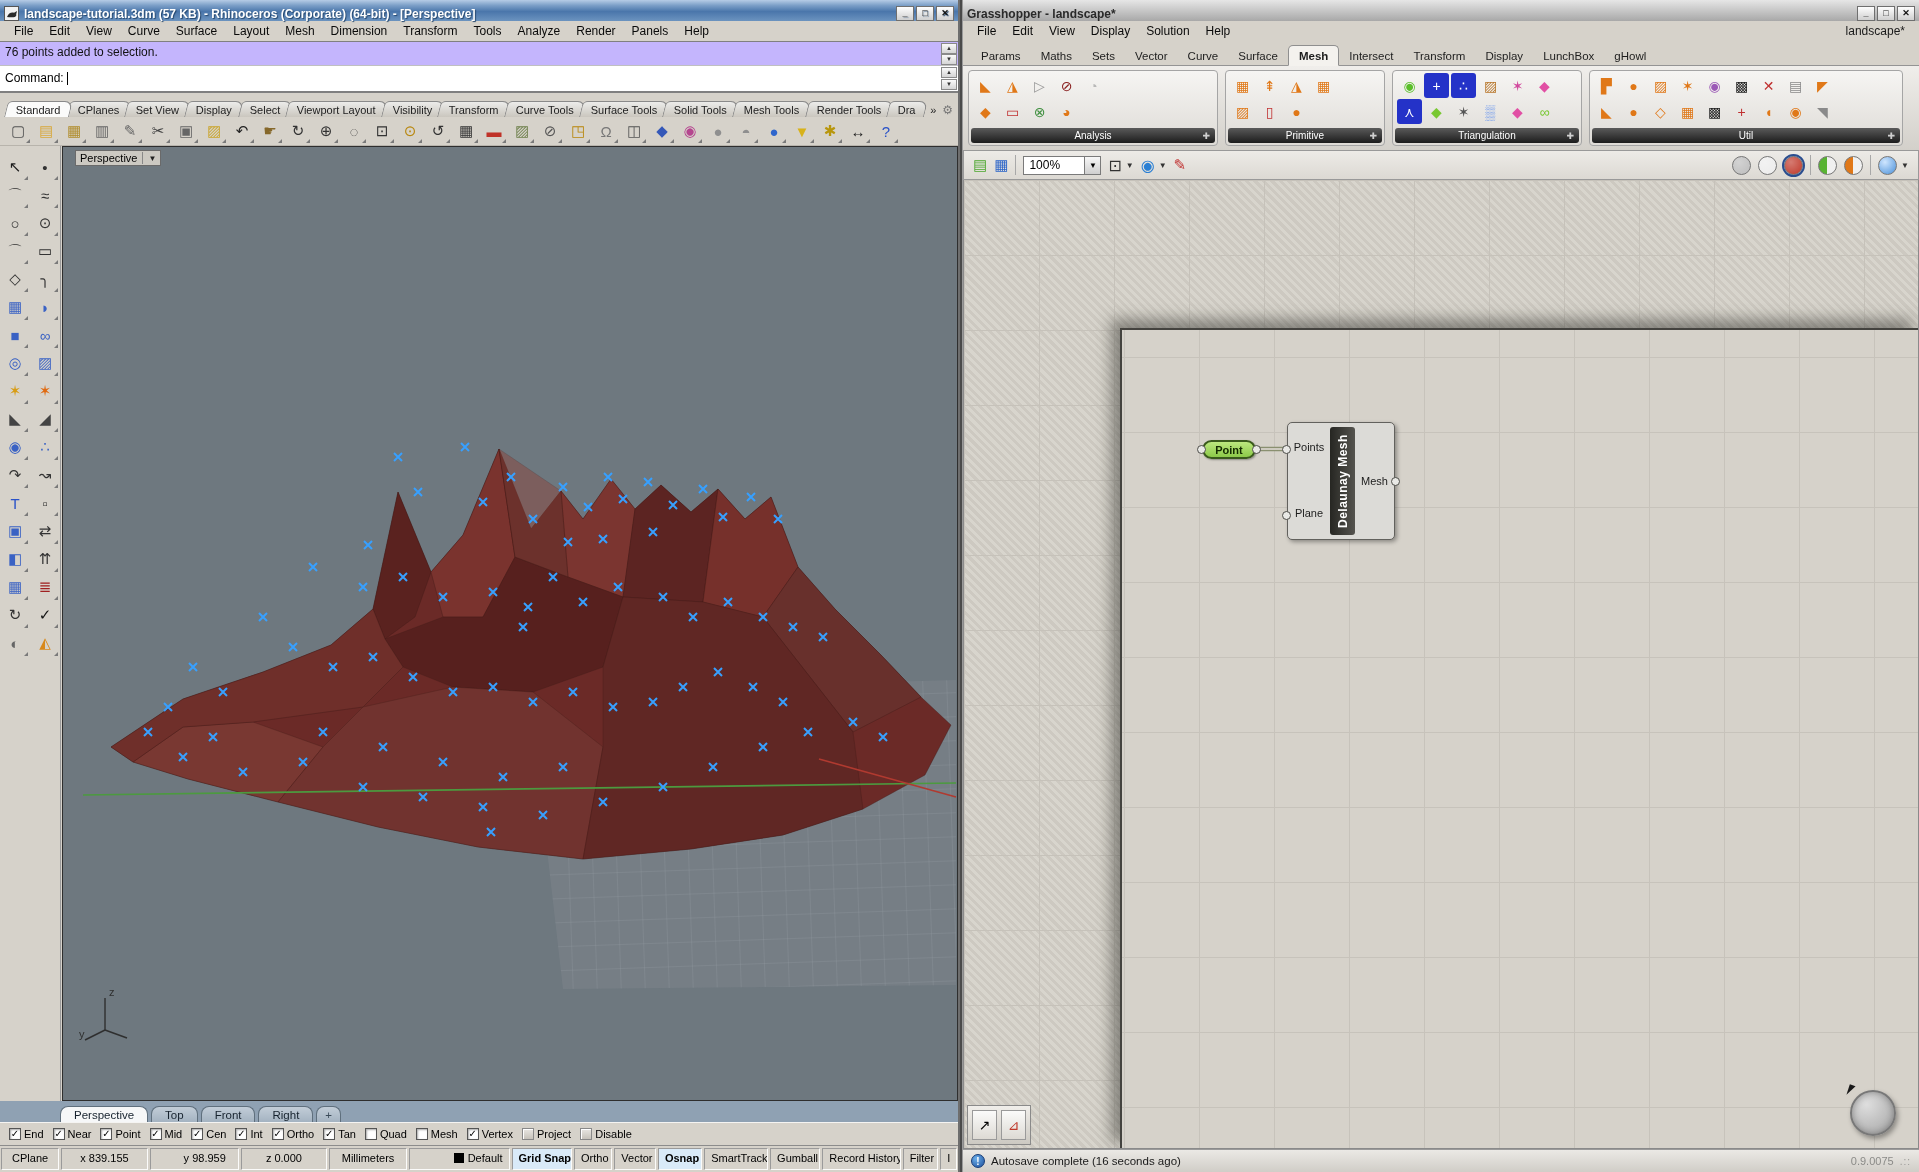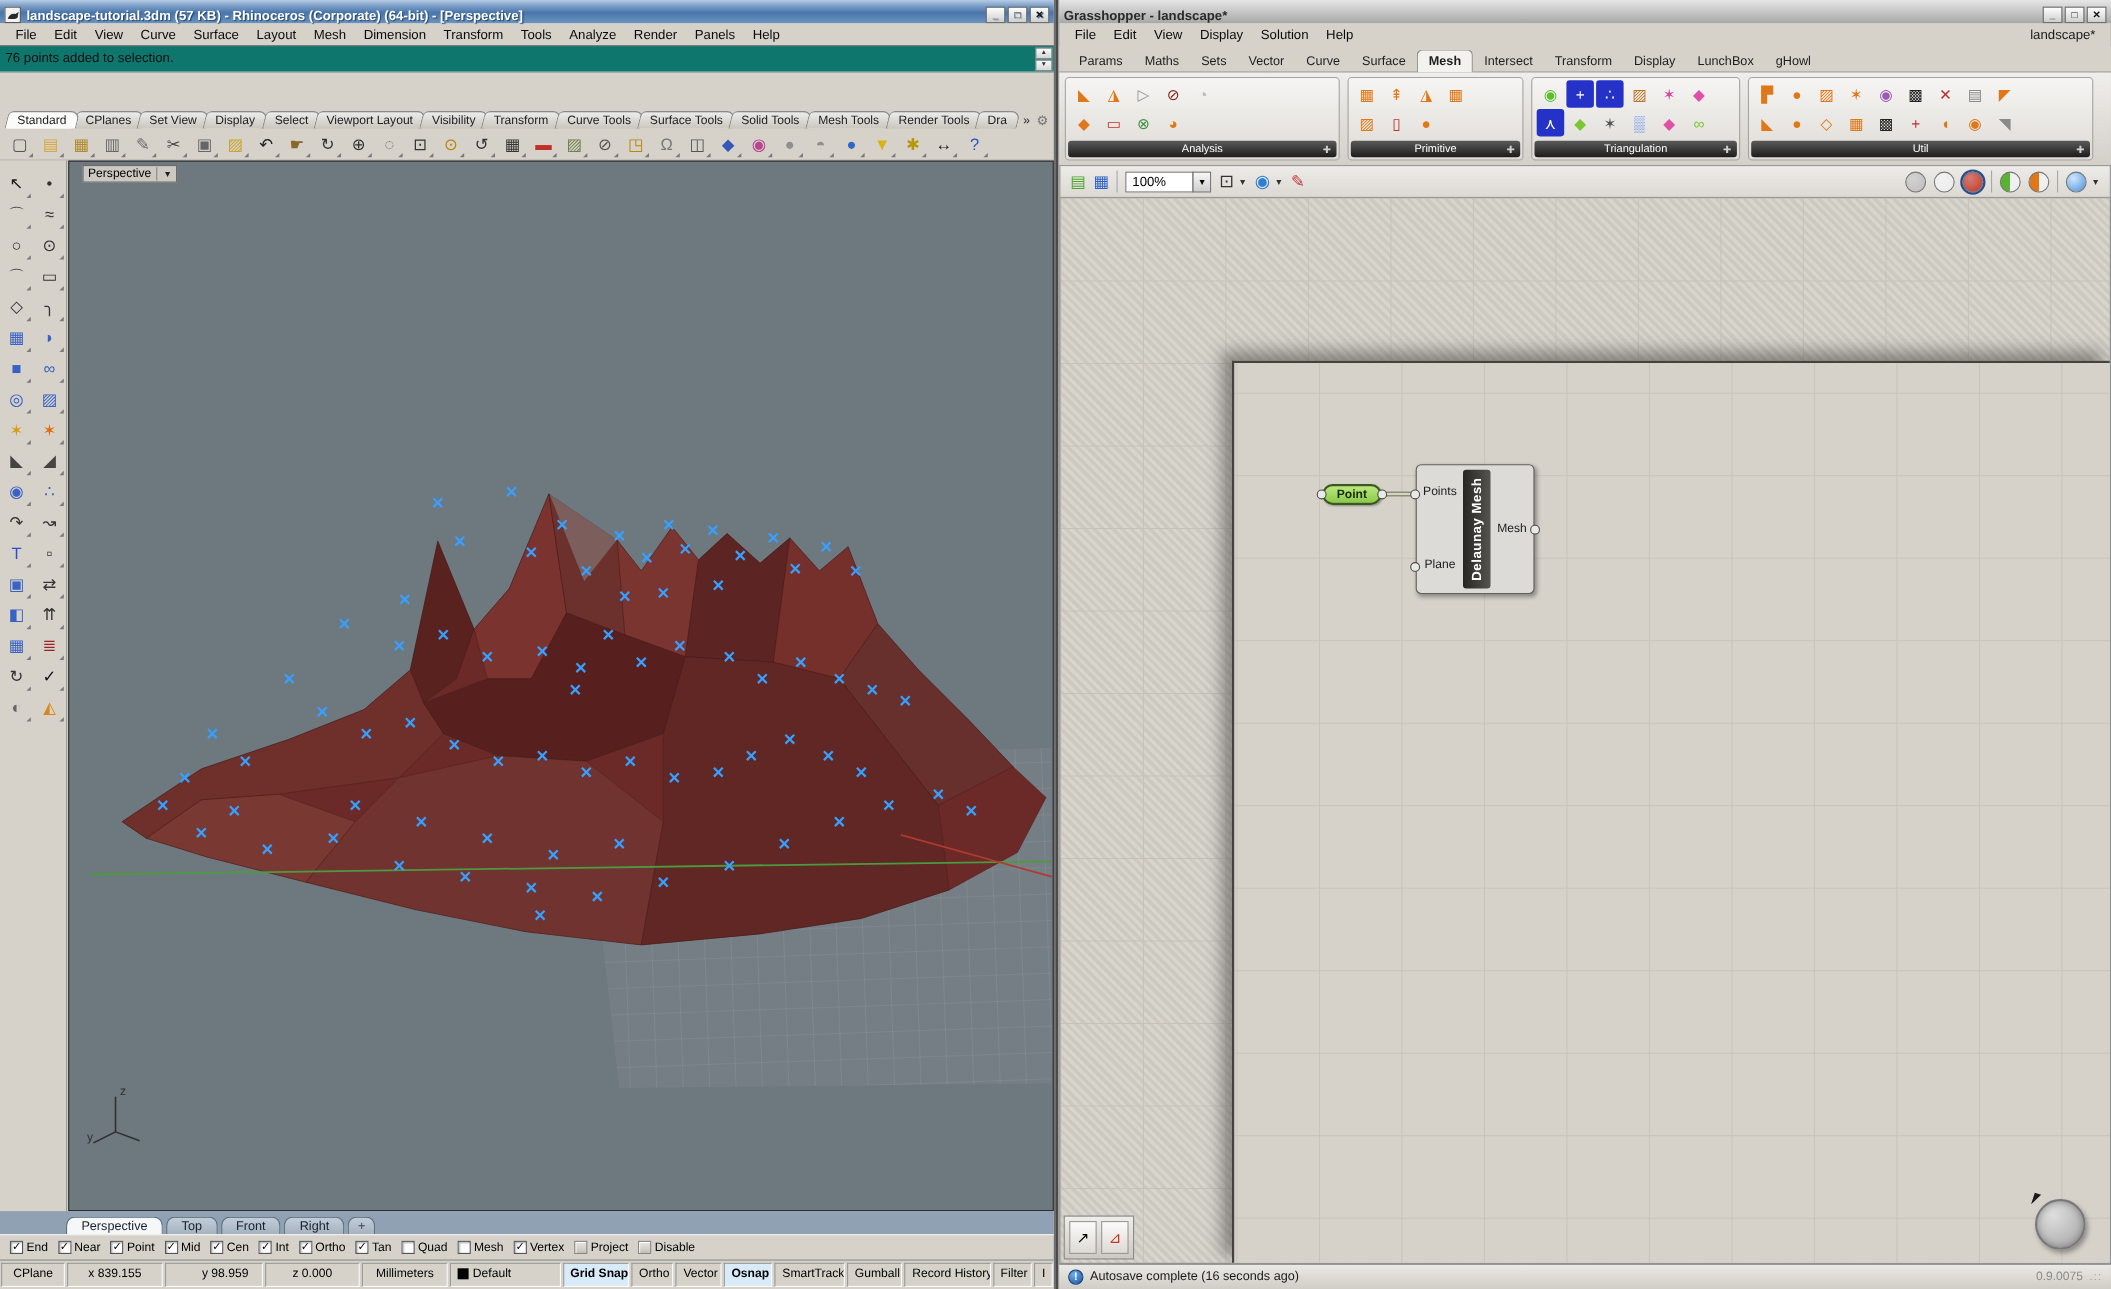--- a/index.html
+++ b/index.html
@@ -22,21 +22,21 @@
           align-items:center; justify-content:center; }
 
   
   .mbar { position:absolute; left:0; right:0; top:21px; height:20px; display:flex; align-items:center;
           padding:0 6px; font-size:12px; color:#0a0a0a; font-weight:normal; }
   .menu-item { padding:1px 8px; }
   #gh .mbar { top:20px; height:22px; }
   .doclabel { margin-left:auto; padding-right:8px; color:#1a1a1a; font-size:12px; }
 
   
-  .cmdhist { position:absolute; left:0; right:0; top:41px; height:25px; background:#0f766e;
+  .cmdhist { position:absolute; left:0; right:0; top:41px; height:25px; background:#c4b5fd;
           border-top:1px solid #808080; border-bottom:1px solid #c0c0c0; font-size:12px; color:#111;
           padding:3px 20px 0 5px; }
   .cmdline { position:absolute; left:0; right:0; top:66px; height:27px; background:#fff;
           border-bottom:2px solid #808080; font-size:12px; color:#000; padding:5px 20px 0 5px; }
   .caret { display:inline-block; width:1px; height:13px; background:#000; margin-left:3px; vertical-align:text-bottom; }
   .spincol { position:absolute; right:1px; top:1px; bottom:1px; width:16px; display:flex;
           flex-direction:column; justify-content:space-between; }
   .spin { height:11px; background:linear-gradient(#fafafa,#d5d5d5); border:1px solid #8a8a8a;
           font-size:6px; text-align:center; line-height:9px; color:#333; }
 
@@ -223,20 +223,27 @@
       <span class="menu-item">Transform</span>
       <span class="menu-item">Tools</span>
       <span class="menu-item">Analyze</span>
       <span class="menu-item">Render</span>
       <span class="menu-item">Panels</span>
       <span class="menu-item">Help</span>
     </div>
 
   <div class="cmdhist">
     <span>76 points added to selection.</span>
+    <span class="spincol">
+        <span class="spin">▲</span>
+        <span class="spin">▼</span>
+      </span>
+  </div>
+  <div class="cmdline">
+    <span>Command:</span><span class="caret"></span>
     <span class="spincol">
         <span class="spin">▲</span>
         <span class="spin">▼</span>
       </span>
   </div>
 
   <div class="rtabs">
       <span class="rtab active"><span>Standard</span></span>
       <span class="rtab"><span>CPlanes</span></span>
       <span class="rtab"><span>Set View</span></span>
@@ -665,21 +672,21 @@
       </span>
       <span class="seg center" style="width: 96px; padding-left: 27px;">
         <span>y 98.959</span>
       </span>
       <span class="seg center" style="width: 96px;">
         <span>z 0.000</span>
       </span>
       <span class="seg center" style="width: 86px;">
         <span>Millimeters</span>
       </span>
-      <span class="seg" style="width: 112px;">
+      <span class="seg" style="width: 112px; justify-content: flex-end;">
         <span class="swatch"></span>
         <span>Default</span>
       </span>
       <span class="seg on">
         <span>Grid Snap</span>
       </span>
       <span class="seg">
         <span>Ortho</span>
       </span>
       <span class="seg">

